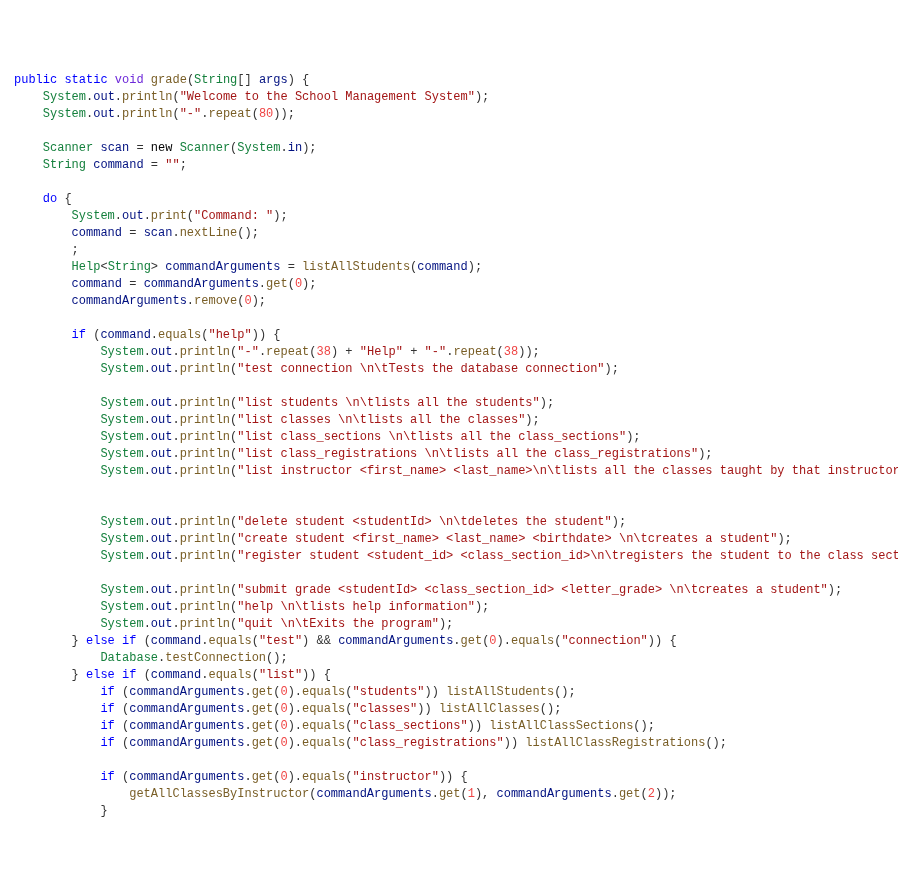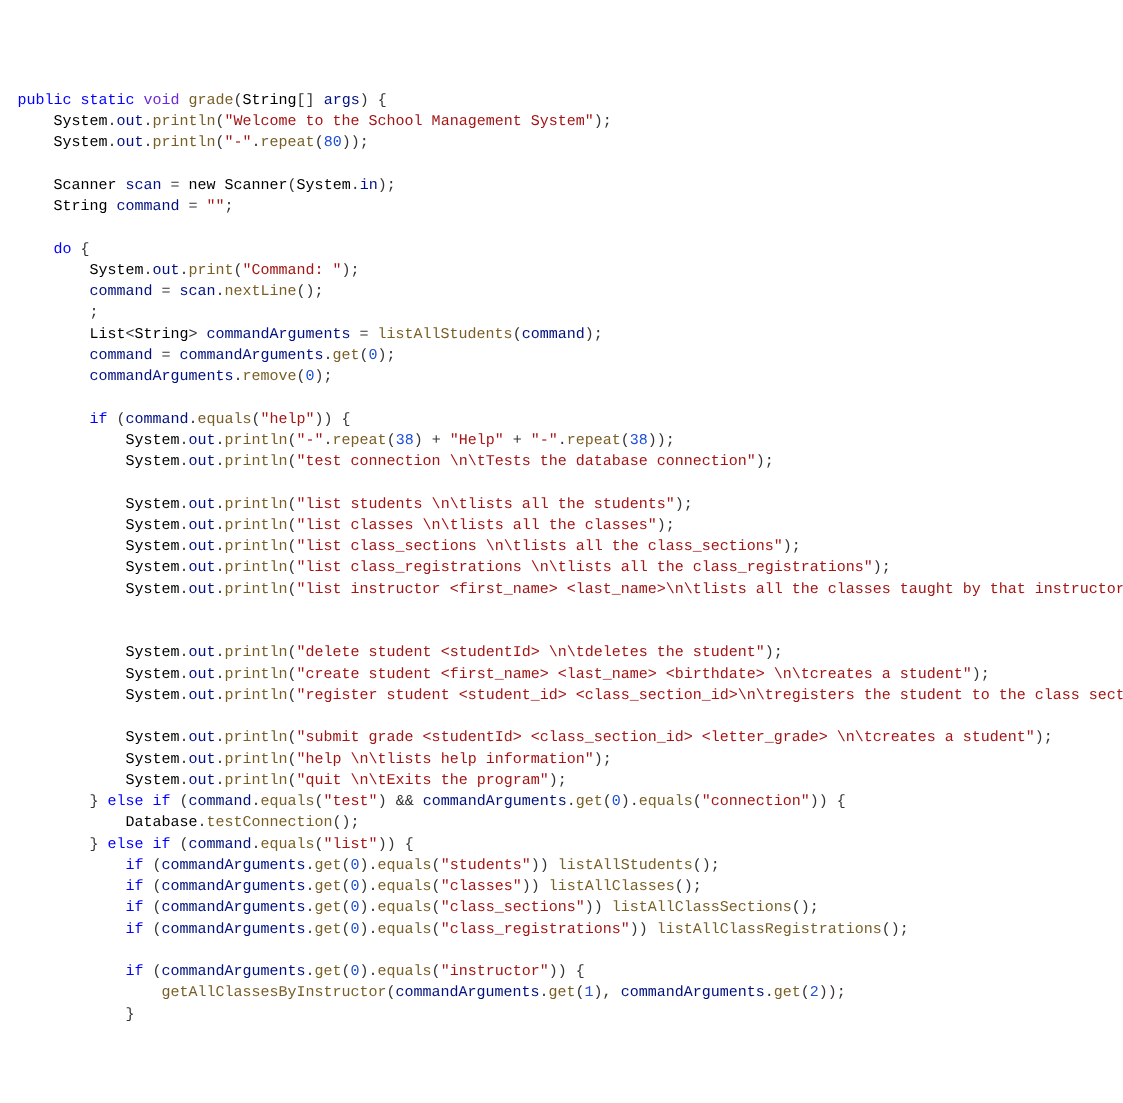--- a/index.html
+++ b/index.html
@@ -15,43 +15,43 @@
   .code {
     white-space: pre;
   }
   .kw-public { color: #0000ff; }
   .kw-static { color: #0000ff; }
   .kw-void   { color: #6d28d9; }
   .kw-new    { color: #000000; }
   .kw-if     { color: #0000ff; }
   .kw-else   { color: #0000ff; }
   .kw-do     { color: #0000ff; }
-  .type      { color: #000000; }
+  .type      { color: #15803d; }
   .method    { color: #795e26; }
   .var       { color: #001080; font-family: Liberation Mono, monospace; }
   .str       { color: #a31515; }
-  .num       { color: #1d4ed8; font-family: Liberation Mono, monospace; }
+  .num       { color: #ef4444; font-family: Liberation Mono, monospace; }
 </style>
 </head>
 <body>
 
 
 
 <div class="code"><span class="kw-public">public</span> <span class="kw-static">static</span> <span class="kw-void">void</span> <span class="method">grade</span>(<span class="type">String</span>[] <span class="var">args</span>) {
     <span class="type">System</span>.<span class="var">out</span>.<span class="method">println</span>(<span class="str">"Welcome to the School Management System"</span>);
     <span class="type">System</span>.<span class="var">out</span>.<span class="method">println</span>(<span class="str">"-"</span>.<span class="method">repeat</span>(<span class="num">80</span>));
 
     <span class="type">Scanner</span> <span class="var">scan</span> = <span class="kw-new">new</span> <span class="type">Scanner</span>(<span class="type">System</span>.<span class="var">in</span>);
     <span class="type">String</span> <span class="var">command</span> = <span class="str">""</span>;
 
     <span class="kw-do">do</span> {
         <span class="type">System</span>.<span class="var">out</span>.<span class="method">print</span>(<span class="str">"Command: "</span>);
         <span class="var">command</span> = <span class="var">scan</span>.<span class="method">nextLine</span>();
         ;
-        <span class="type">List</span>&lt;<span class="type">String</span>&gt; <span class="var">commandArguments</span> = <span class="method">listAllStudents</span>(<span class="var">command</span>);
+        <span class="type">Help</span>&lt;<span class="type">String</span>&gt; <span class="var">commandArguments</span> = <span class="method">listAllStudents</span>(<span class="var">command</span>);
         <span class="var">command</span> = <span class="var">commandArguments</span>.<span class="method">get</span>(<span class="num">0</span>);
         <span class="var">commandArguments</span>.<span class="method">remove</span>(<span class="num">0</span>);
 
         <span class="kw-if">if</span> (<span class="var">command</span>.<span class="method">equals</span>(<span class="str">"help"</span>)) {
             <span class="type">System</span>.<span class="var">out</span>.<span class="method">println</span>(<span class="str">"-"</span>.<span class="method">repeat</span>(<span class="num">38</span>)<span> + </span><span class="str">"Help"</span><span> + </span><span class="str">"-"</span>.<span class="method">repeat</span>(<span class="num">38</span>));
             <span class="type">System</span>.<span class="var">out</span>.<span class="method">println</span>(<span class="str">"test connection \n\tTests the database connection"</span>);
 
             <span class="type">System</span>.<span class="var">out</span>.<span class="method">println</span>(<span class="str">"list students \n\tlists all the students"</span>);
             <span class="type">System</span>.<span class="var">out</span>.<span class="method">println</span>(<span class="str">"list classes \n\tlists all the classes"</span>);
             <span class="type">System</span>.<span class="var">out</span>.<span class="method">println</span>(<span class="str">"list class_sections \n\tlists all the class_sections"</span>);

